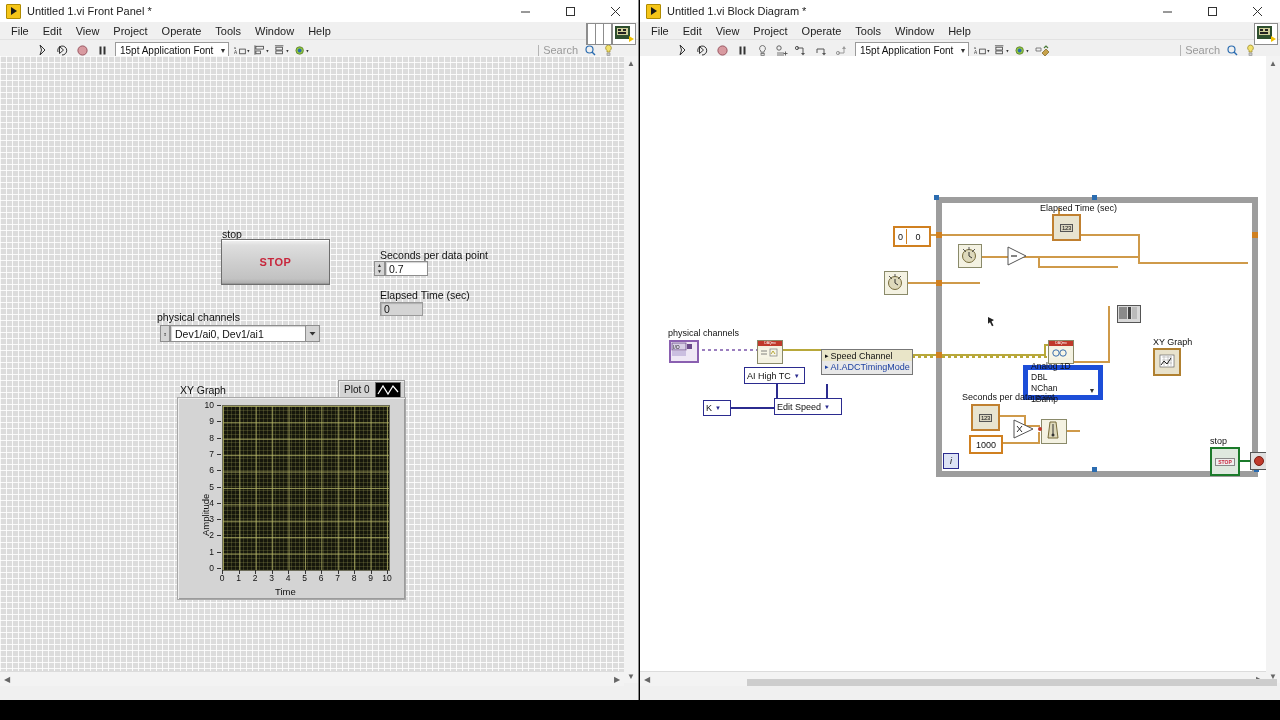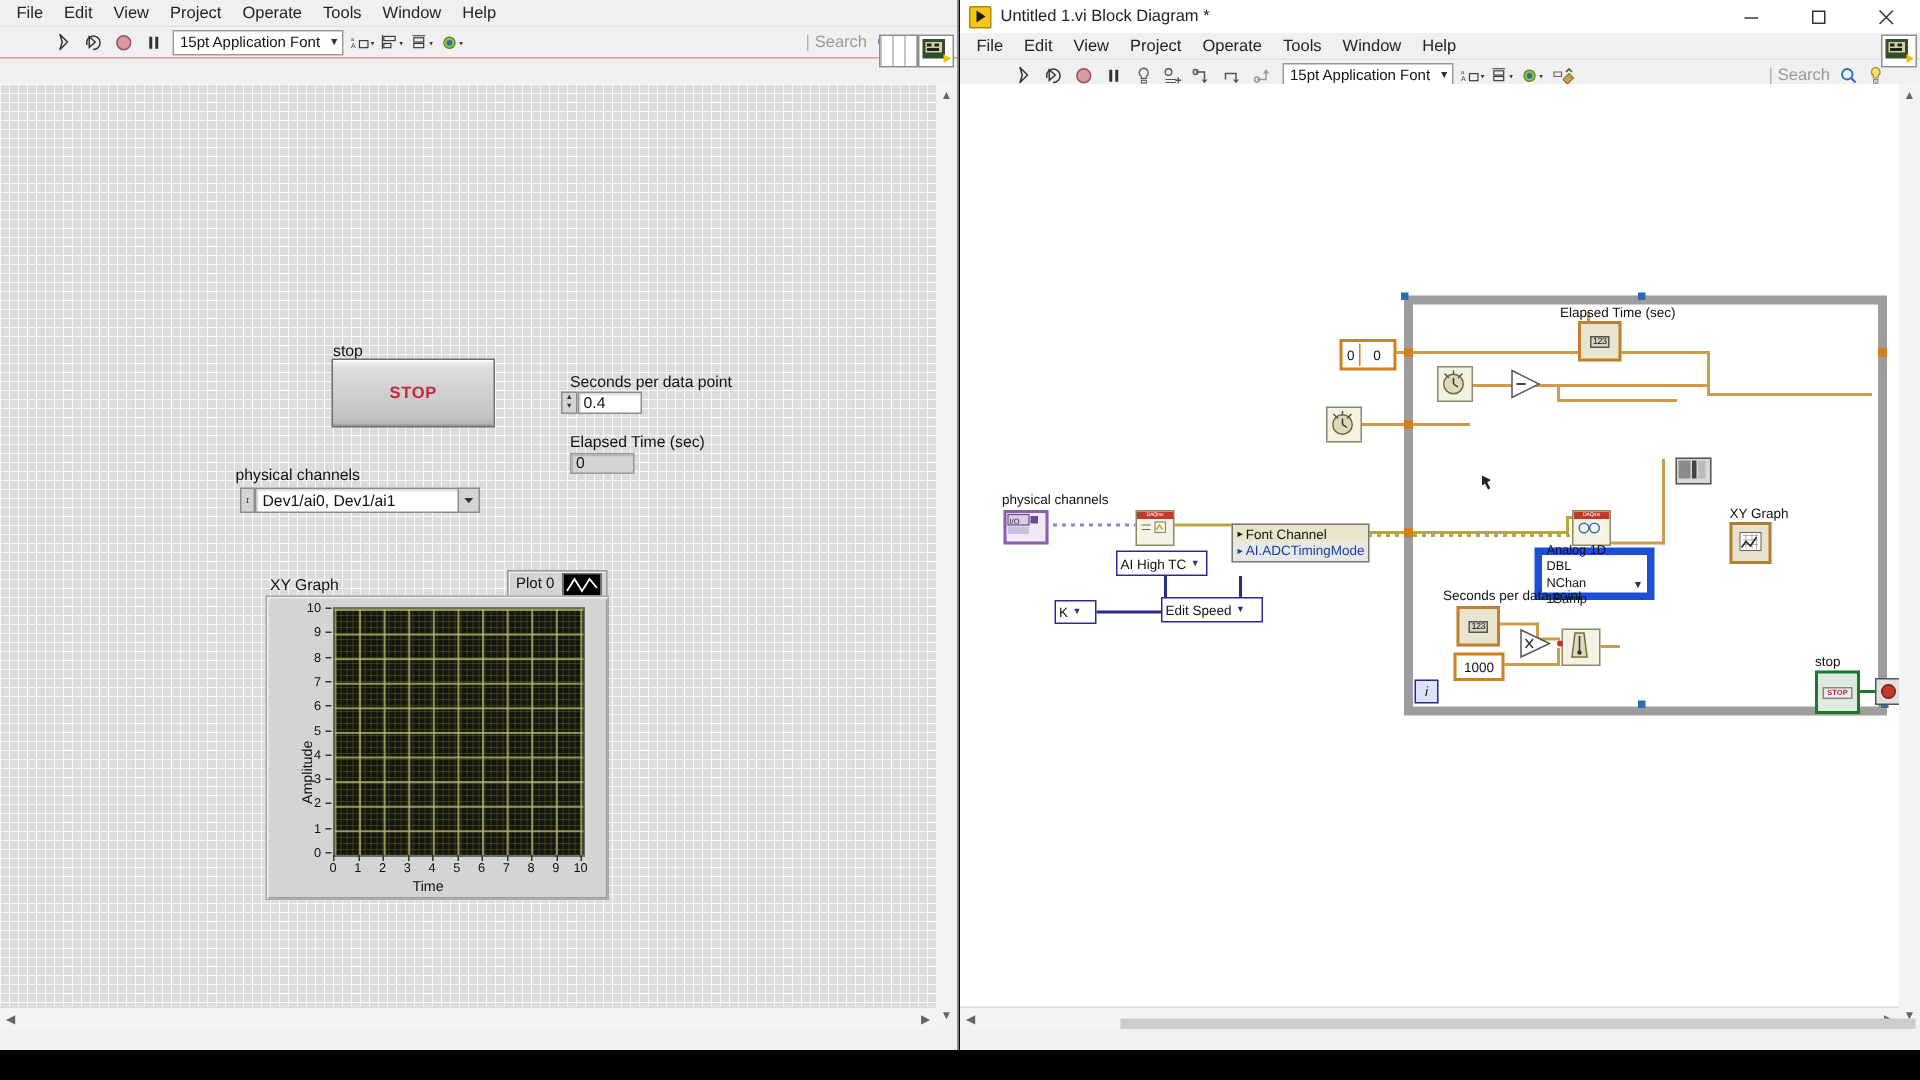--- a/index.html
+++ b/index.html
@@ -122,20 +122,44 @@
   .sb-thumb{position:absolute;background:#cdcdcd;}
   .statusbar{position:absolute;left:0;bottom:0;height:14px;width:100%;background:#f0f0f0;}
 </style>
 </head>
 <body>
 
 <div class="root">
 
   <div class="win left">
 
+    <div class="titlebar">
+      <div class="title-icon">
+          <div class="tri"></div>
+        </div>
+      <div class="title-text">Untitled 1.vi Front Panel *</div>
+      <div class="winbtns">
+        <div class="winbtn">
+          <svg width="11" height="11" viewBox="0 0 11 11">
+              <line x1="1" y1="6" x2="10" y2="6" stroke="#333" stroke-width="1"></line>
+            </svg>
+        </div>
+        <div class="winbtn">
+          <svg width="11" height="11" viewBox="0 0 11 11">
+              <rect x="1.5" y="1.5" width="8" height="8" fill="none" stroke="#333" stroke-width="1"></rect>
+            </svg>
+        </div>
+        <div class="winbtn close">
+          <svg width="11" height="11" viewBox="0 0 11 11">
+              <line x1="1" y1="1" x2="10" y2="10" stroke="#333" stroke-width="1"></line>
+              <line x1="10" y1="1" x2="1" y2="10" stroke="#333" stroke-width="1"></line>
+            </svg>
+        </div>
+      </div>
+    </div>
 
     <div class="menubar">
       <div class="menuitem">File</div>
       <div class="menuitem">Edit</div>
       <div class="menuitem">View</div>
       <div class="menuitem">Project</div>
       <div class="menuitem">Operate</div>
       <div class="menuitem">Tools</div>
       <div class="menuitem">Window</div>
       <div class="menuitem">Help</div>
@@ -238,21 +262,21 @@
       <div class="stopbtn" style="left:221px;top:183px;width:107px;height:44px">
         <span>STOP</span>
       </div>
 
       <div class="lbl" style="left:380px;top:193px">Seconds per data point</div>
       <div class="numctl" style="left:374px;top:205px;height:15px">
         <div class="spinner">
             <div>▲</div>
             <div>▼</div>
           </div>
-        <div class="numfield" style="width:38px">0.4</div>
+        <div class="numfield" style="width:38px">0.7</div>
       </div>
 
       <div class="lbl" style="left:380px;top:233px">Elapsed Time (sec)</div>
       <div class="numctl" style="left:380px;top:246px;height:14px">
         <div class="numfield ind" style="width:38px">0</div>
       </div>
 
       <div class="lbl" style="left:157px;top:255px">physical channels</div>
       <div class="strctl" style="left:160px;top:269px;width:160px;height:17px">
         <div class="strglyph">ɪ</div>
@@ -641,21 +665,21 @@
         </div>
 
         <div class="enumbox" style="left:134px;top:342px;width:62px;height:15px">
           <span>Edit Speed</span>
           <span class="ar">▼</span>
         </div>
 
         <div class="propnode" style="left:181px;top:293px;width:90px;height:24px">
           <div class="pn-row top">
             <span style="margin-right:2px;font-size:7px">▸</span>
-            <span>Font Channel</span>
+            <span>Speed Channel</span>
           </div>
           <div class="pn-row blue">
             <span style="margin-right:2px;font-size:7px">▸</span>
             <span>AI.ADCTimingMode</span>
           </div>
         </div>
 
         <div class="daqicon" style="left:408px;top:284px;width:24px;height:22px">
           <div class="cap">DAQmx</div>
           <svg width="22" height="12" viewBox="0 0 22 12">

